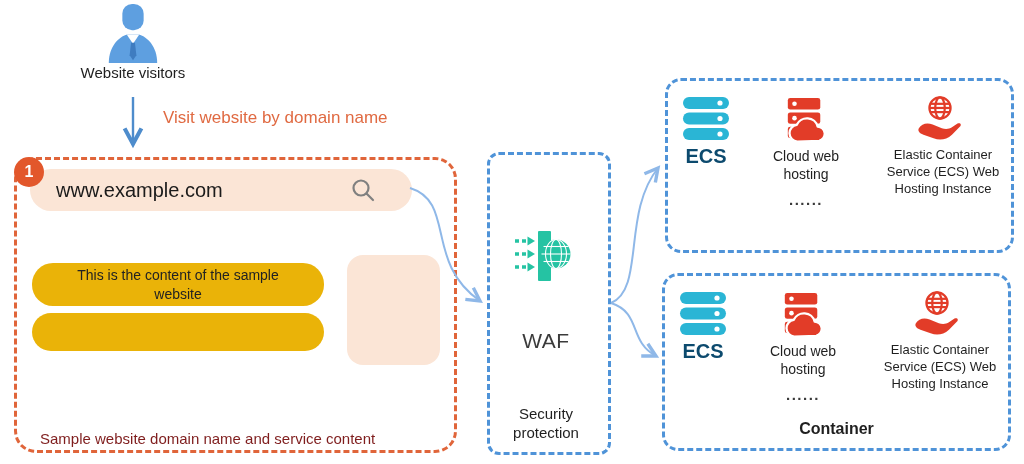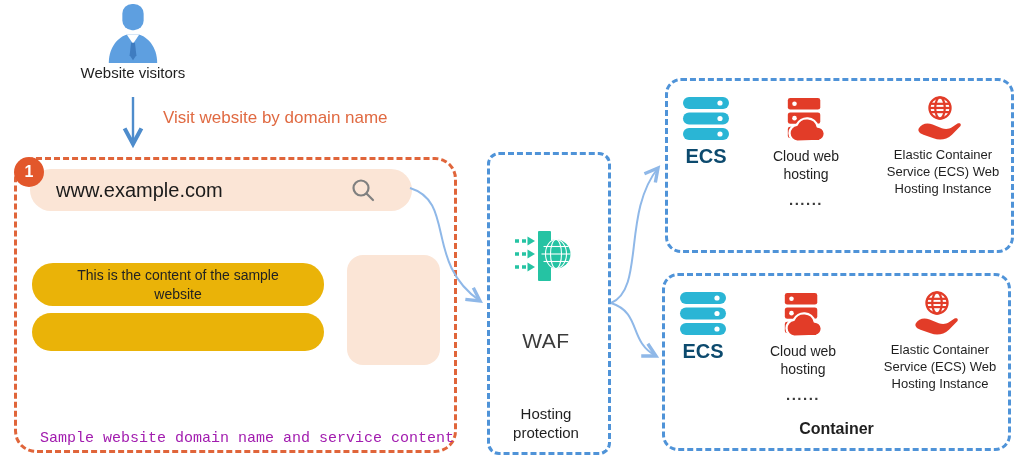--- a/index.html
+++ b/index.html
@@ -38,21 +38,21 @@
   .content-bar{
     background:#eab308;border-radius:21px;z-index:2;
     display:flex;align-items:center;justify-content:center;
   }
   #content-bar-1{left:32px;top:263px;width:292px;height:43px;}
   #content-bar-2{left:32px;top:313px;width:292px;height:38px;}
   .content-text{font-size:14px;width:232px;text-align:center;line-height:1.3;color:#222;}
   .content-block{
     left:347px;top:255px;width:93px;height:110px;background:#fbe5d6;border-radius:16px;z-index:2;
   }
-  .sample-caption{left:40px;top:430px;font-size:15px;color:#a21caf;z-index:2;font-family:Liberation Mono, monospace;}
+  .sample-caption{left:40px;top:430px;font-size:15px;color:#7f1d1d;z-index:2;}
   
   .visitor-icon{left:105px;top:4px;z-index:2;}
   .visitor-label{left:55px;top:64px;width:156px;font-size:15px;z-index:2;}
   .visit-label{left:163px;top:108px;font-size:17px;color:#e06a42;z-index:2;}
   
   .waf-icon{left:513px;top:228px;z-index:2;}
   .waf-title{left:487px;top:281px;width:118px;font-size:21px;font-weight:400;color:#3b3b3b;letter-spacing:0.5px;z-index:2;margin-top:48px;}
   .waf-caption{left:494px;top:405px;width:104px;font-size:15px;line-height:1.25;z-index:2;}
   
   .region-box .ecs-icon{left:14px;top:15px;}
@@ -132,21 +132,21 @@
       <line x1="2" y1="26" x2="13" y2="26" stroke-dasharray="4 3"></line>
       <line x1="2" y1="39" x2="13" y2="39" stroke-dasharray="4 3"></line>
     </g>
     <g fill="#25c3a3">
       <path d="M14.5,8.5 L22,13 L14.5,17.5 Z"></path>
       <path d="M14.5,21.5 L22,26 L14.5,30.5 Z"></path>
       <path d="M14.5,34.5 L22,39 L14.5,43.5 Z"></path>
     </g>
   </svg>
   <div class="abs waf-title center">WAF</div>
-  <div class="abs waf-caption center">Hosting protection</div>
+  <div class="abs waf-caption center">Security protection</div>
 
   <div id="region-0" class="abs region-box">
     <svg class="abs ecs-icon" width="48" height="46" viewBox="0 0 48 46">
       <g fill="#2ab5d5">
         <rect x="1" y="1" width="46" height="12" rx="6"></rect>
         <rect x="1" y="16.5" width="46" height="12" rx="6"></rect>
         <rect x="1" y="32" width="46" height="12" rx="6"></rect>
       </g>
       <g fill="#fff">
         <circle cx="38" cy="7" r="2.6"></circle>

